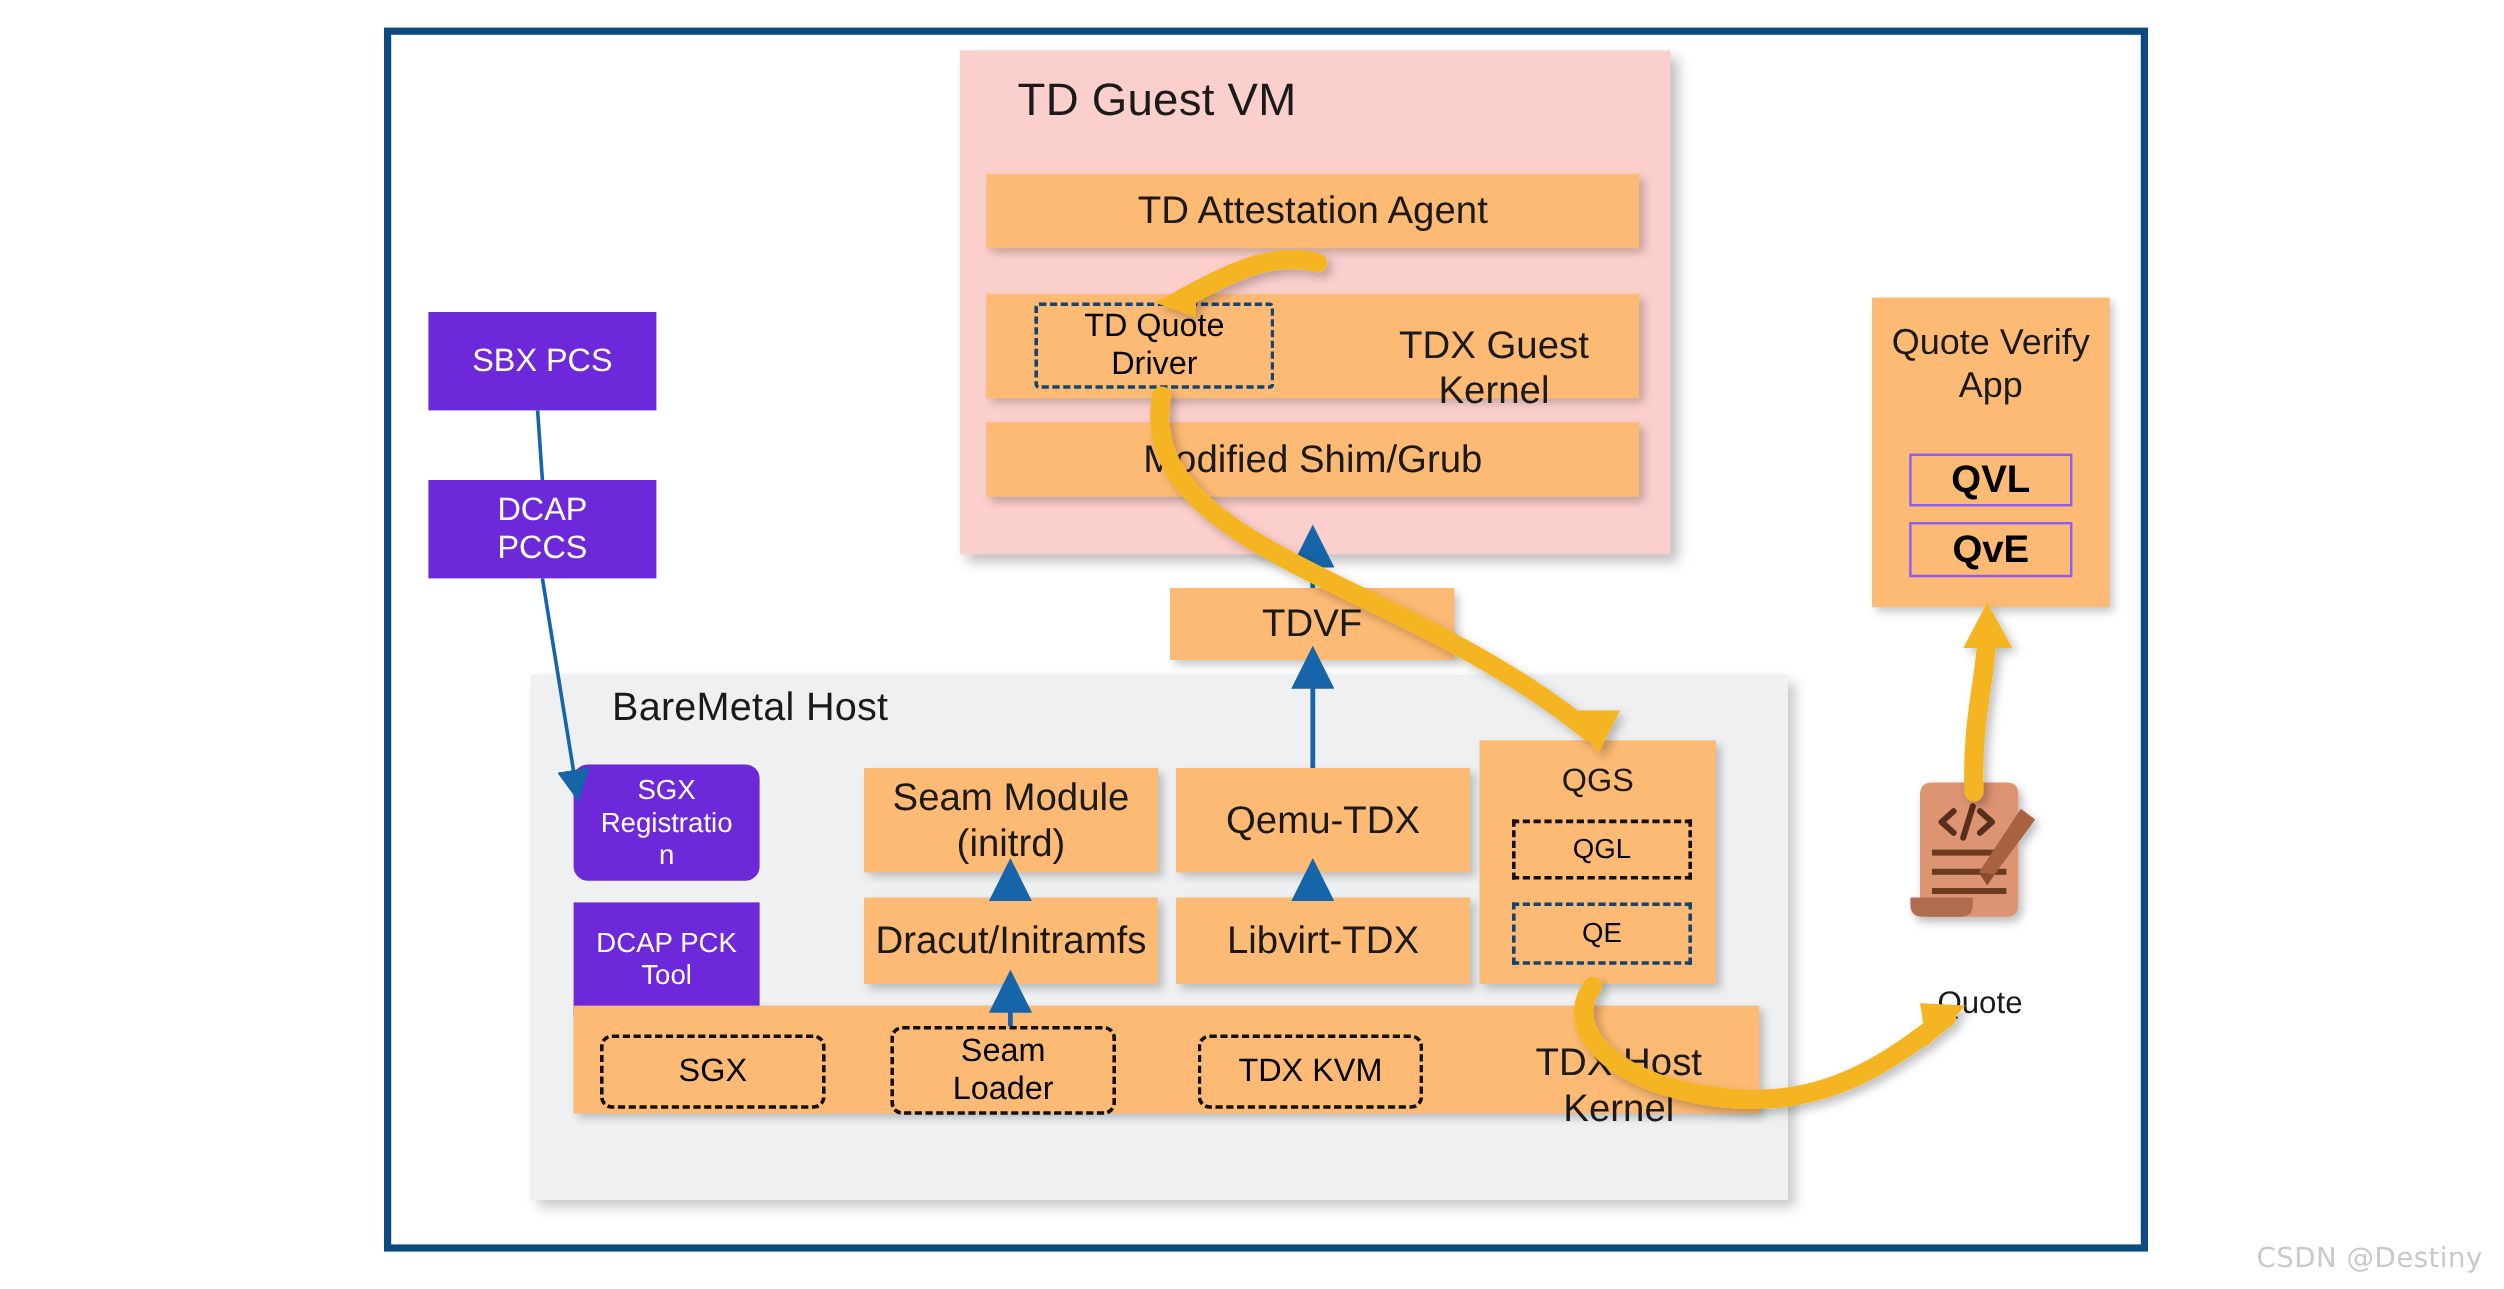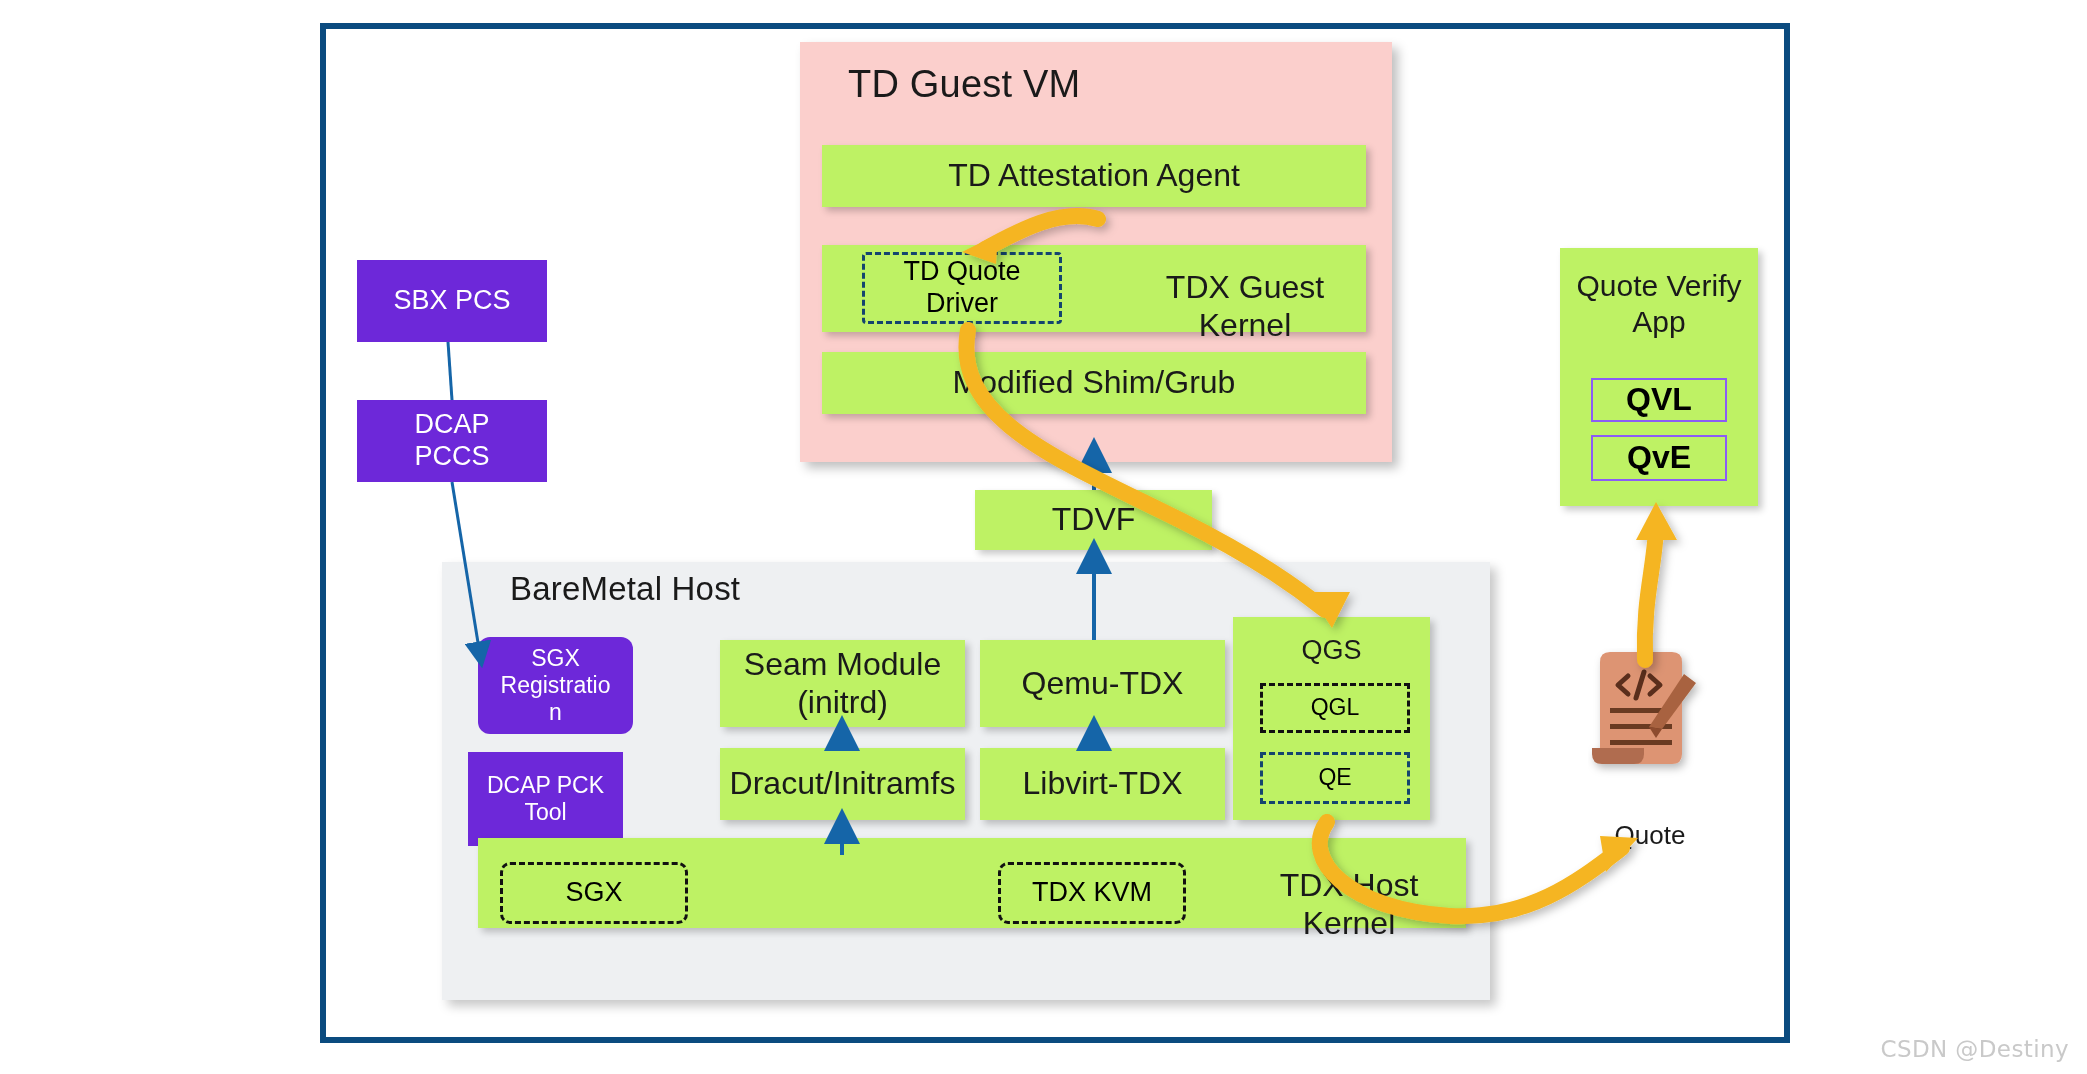--- a/index.html
+++ b/index.html
@@ -40,21 +40,21 @@
     position: absolute;
     box-sizing: border-box;
     display: flex;
     align-items: center;
     justify-content: center;
     text-align: center;
     line-height: 1.18;
   }
 
   .blue {
-    background: #bef264;
+    background: #fdba74;
     color: #1a1a1a;
   }
   .gray {
     background: #6d28d9;
     color: #ffffff;
   }
   .pink-panel {
     background: #fbcfcc;
     box-shadow: 6px 6px 10px rgba(0,0,0,0.25);
   }
@@ -160,21 +160,21 @@
 
   <div class="box gray-panel" style="left:442px; top:562px; width:1048px; height:438px;"></div>
   <div class="panel-title" style="left:510px; top:570px; font-size:33px;">BareMetal Host</div>
 
   <div class="box gray" style="left:478px; top:637px; width:155px; height:97px; border-radius:12px; flex-direction:column;">
     <span class="t-small">SGX</span>
     <span class="t-small">Registratio</span>
     <span class="t-small">n</span>
   </div>
 
-  <div class="box gray" style="left:468px; top:752px; width:155px; height:94px; flex-direction:column;justify-content:center;">
+  <div class="box gray" style="left:478px; top:752px; width:155px; height:94px; flex-direction:column;justify-content:center;">
     <span class="t-small">DCAP PCK</span>
     <span class="t-small">Tool</span>
   </div>
 
   <div class="box blue shadow-soft" style="left:720px; top:640px; width:245px; height:87px; flex-direction:column;">
     <span class="t-big">Seam Module</span>
     <span class="t-big">(initrd)</span>
   </div>
 
   <div class="box blue shadow-soft t-big" style="left:980px; top:640px; width:245px; height:87px;">Qemu-TDX</div>
@@ -186,20 +186,24 @@
   <div class="box blue shadow-soft" style="left:1233px; top:617px; width:197px; height:203px;">
     <span class="t-mid" style="position:absolute; left:0; right:0; top:18px;">QGS</span>
   </div>
   <div class="box dashed-dark t-small" style="left:1260px; top:683px; width:150px; height:50px;">QGL</div>
   <div class="box dashed-navy t-small" style="left:1260px; top:752px; width:150px; height:52px;">QE</div>
 
   <div class="box blue shadow-soft" style="left:478px; top:838px; width:988px; height:90px;">
     <span style="position:absolute; left:754px; top:29px; font-size:32px;">TDX Host  Kernel</span>
   </div>
   <div class="box dashed-dark t-mid" style="left:500px; top:862px; width:188px; height:62px; border-radius:10px;">SGX</div>
+  <div class="box dashed-dark" style="left:742px; top:855px; width:188px; height:74px; border-radius:10px; flex-direction:column;">
+    <span class="t-mid">Seam</span>
+    <span class="t-mid">Loader</span>
+  </div>
   <div class="box dashed-dark t-mid" style="left:998px; top:862px; width:188px; height:62px; border-radius:10px;">TDX KVM</div>
 
   <div class="box blue shadow-soft" style="left:1560px; top:248px; width:198px; height:258px;">
     <span style="position:absolute; left:0; right:0; top:20px; font-size:30px; line-height:1.2;">Quote Verify</span>
     <span style="position:absolute; left:0; right:0; top:56px; font-size:30px; line-height:1.2;">App</span>
   </div>
   <div class="box thin-dark t-big" style="left:1591px; top:378px; width:136px; height:44px;">QVL</div>
   <div class="box thin-dark t-big" style="left:1591px; top:435px; width:136px; height:46px;">QvE</div>
 
   <div class="quote-icon-wrap">

